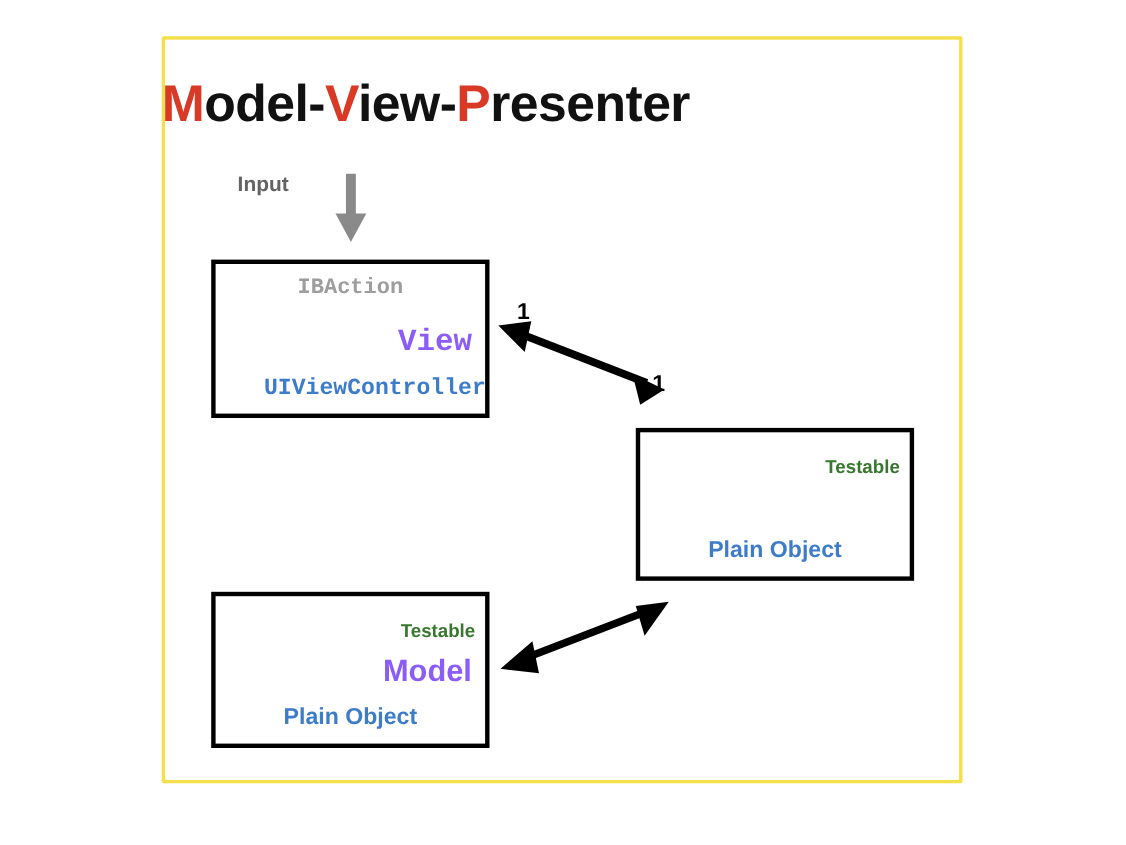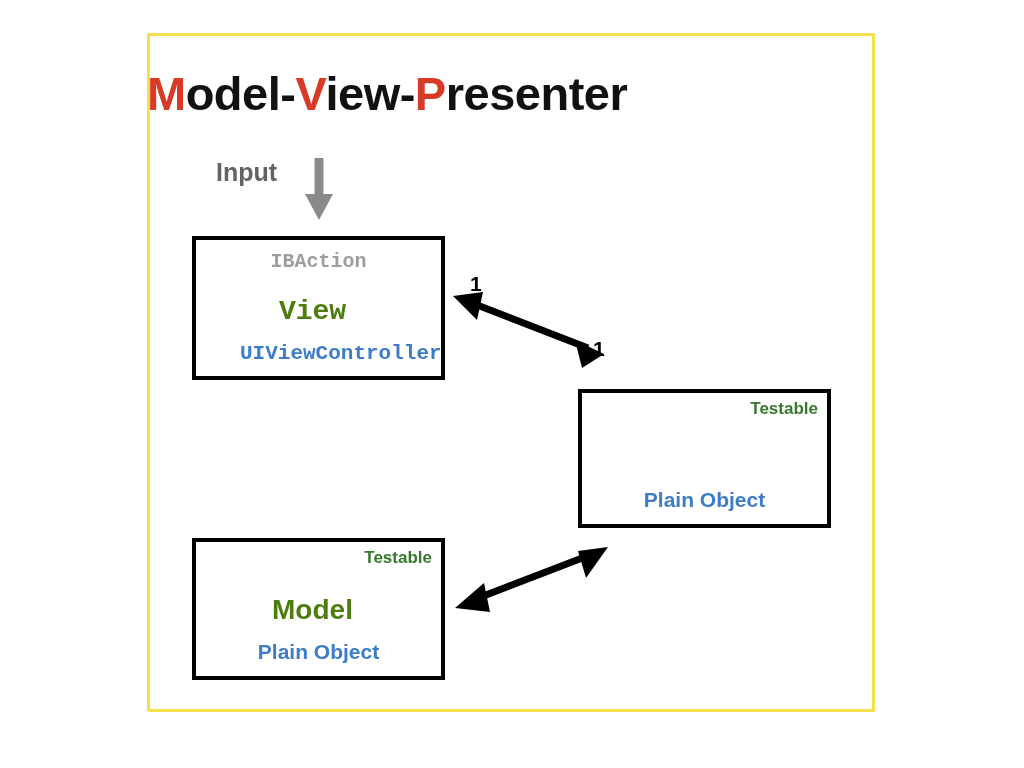--- a/index.html
+++ b/index.html
@@ -55,21 +55,21 @@
     letter-spacing: -0.5px;
     white-space: nowrap;
   }
   .title .cap { color: #d93a26; }
 
   
   .input-label {
     position: absolute;
     left: 216px;
     top: 158px;
-    font-size: 25px;
+    font-size: 19px;
     font-weight: bold;
     color: #636363;
   }
   .input-arrow {
     position: absolute;
     left: 300px;
     top: 152px;
     width: 40px;
     height: 72px;
   }
@@ -90,32 +90,32 @@
     left: 0; right: 0;
     top: 10px;
     text-align: center;
     font-size: 20px;
     font-weight: bold;
     color: #9d9d9d;
   }
   .tag-top-right {
     position: absolute;
     right: 9px;
-    top: 6px;
+    top: 22px;
     font-size: 17px;
     font-weight: bold;
     color: #38772e;
   }
   .box-title {
     position: absolute;
     left: 0; right: 12px;
-    text-align: center;
+    text-align: right;
     font-size: 28px;
     font-weight: bold;
-    color: #4d7c0f;
+    color: #8b5cf6;
   }
   .box-view .box-title     { top: 56px; }
   .box-presenter .box-title{ top: 50px; }
   .box-model .box-title    { top: 52px; }
 
   .box-sub {
     position: absolute;
     left: 0; right: 0;
     text-align: center;
     font-size: 21px;

